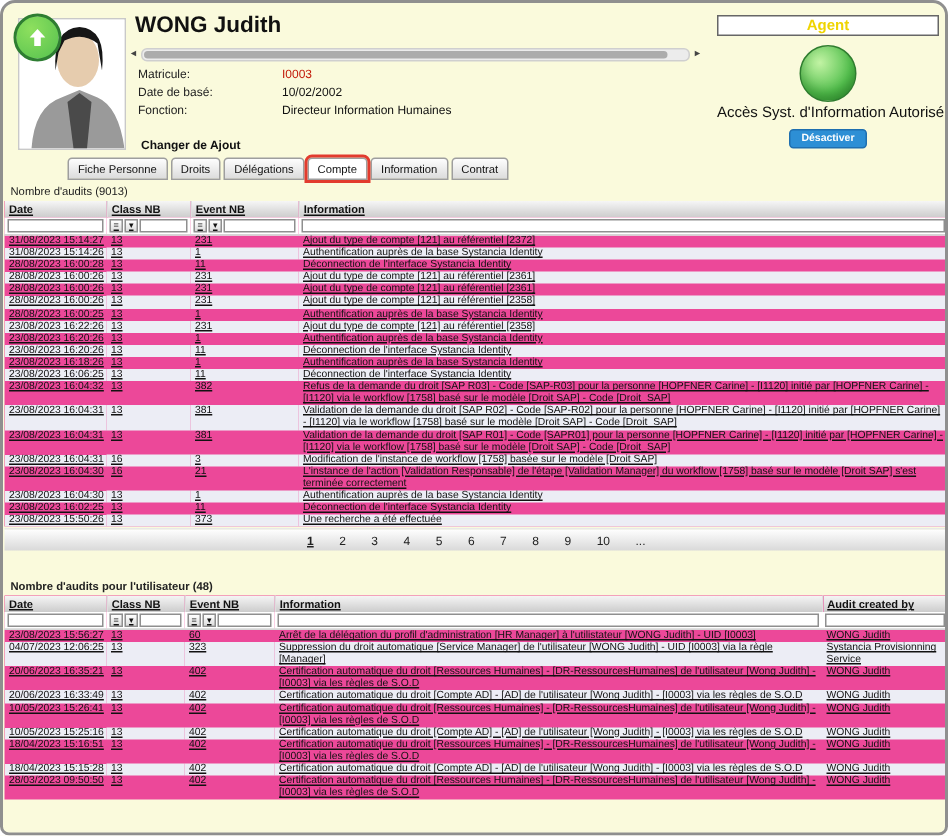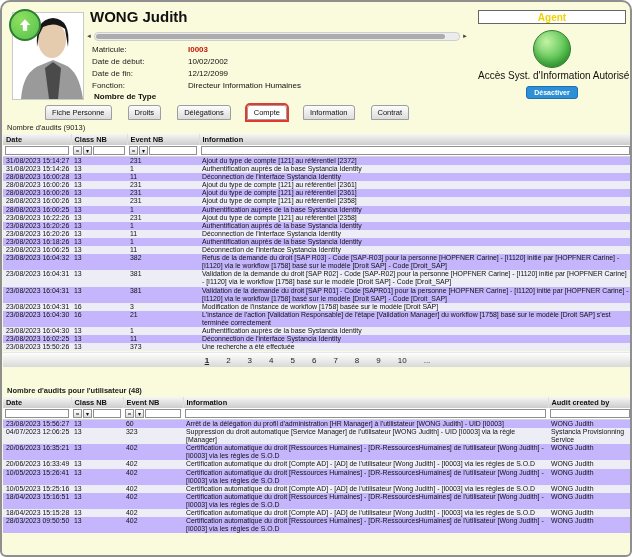--- a/index.html
+++ b/index.html
@@ -19,42 +19,42 @@
     border:2px solid #2E7D32;display:flex;align-items:center;justify-content:center;}
   .name{position:absolute;left:88px;top:6px;font-size:15px;font-weight:bold;}
   .hscroll{position:absolute;left:84px;top:29px;width:382px;height:10px;display:flex;align-items:center;gap:2px;}
   .sarrow{font-size:6px;color:#444;line-height:1;cursor:pointer;}
   .track{flex:1;height:9px;background:#ECECEC;border:1px solid #CFCFCF;border-radius:4px;position:relative;}
   .thumb{position:absolute;left:1px;top:1px;bottom:1px;width:96%;background:#ACACAC;border-radius:4px;}
   .fields{position:absolute;left:90px;top:42px;font-size:8px;line-height:12px;}
   .frow{display:flex;}
   .flabel{width:96px;color:#222;}
   .fvalue{color:#111;}
-  .fvalue.red{color:var(--matricule_red,#C21807);font-weight:bold;}
+  .fvalue.red{color:var(--matricule_red,#C21807);font-weight:normal;}
   .change-type{position:absolute;left:92px;top:90px;font-size:8px;font-weight:bold;color:#111;cursor:pointer;text-decoration:none;}
   .right-col{position:absolute;right:4px;top:8px;width:148px;text-align:center;}
   .agent-box{height:14px;border:1px solid #666;background:#fff;color:var(--agent_text,#EFD400);
     font-weight:bold;font-size:10px;line-height:13px;}
   .sphere{width:38px;height:38px;margin:6px auto 2px;border-radius:50%;
     background:radial-gradient(circle at 35% 30%,#C2F3A4,var(--status_green,#55C14F) 60%,#2F8F2F);
     border:1px solid #2F7D2F;box-shadow:inset 0 -5px 7px rgba(0,60,0,.25);}
   .access{font-size:10px;font-weight:normal;white-space:nowrap;}
   .deactivate{margin-top:3px;background:var(--deactivate_blue,#2D8FD5);color:#fff;border:1px solid #1F6FB0;
     border-radius:3px;font-size:7px;font-weight:bold;padding:2px 7px;font-family:inherit;cursor:pointer;}
   
-  .tabbar{position:absolute;left:8px;top:103px;display:flex;align-items:stretch;gap:16px;height:15px;padding-left:35px;}
+  .tabbar{position:absolute;left:8px;top:103px;display:flex;align-items:stretch;gap:2px;height:15px;padding-left:35px;}
   .tab{background:linear-gradient(#FDFDFD,#DCDCDC);border:1px solid #9E9E9E;border-radius:3px 3px 0 0;
     font-size:7.5px;padding:1px 6px;white-space:nowrap;display:flex;align-items:center;cursor:pointer;}
   .tab.active{background:#fff;}
   .tab.annotated{outline:2px solid var(--annotation_red,#E23B2E);outline-offset:0;z-index:2;}
   
   .sec-title{position:absolute;left:5px;font-size:7.5px;color:#222;}
   .t1{top:121px;} .t2{top:384px;font-weight:bold;}
   table.grid{position:absolute;left:1px;width:629px;border-collapse:collapse;table-layout:fixed;
-    background:#c4b5fd;font-size:6.9px;}
+    background:#ec4899;font-size:6.9px;text-decoration:underline;}
   #table1{top:132px;} #table2{top:395px;}
   table.grid th{background:linear-gradient(#F6F6F6,#CCCCCC);font-size:7.4px;text-align:left;
     padding:1px 3px;border-right:1px solid #DEDEDE;height:10px;font-weight:bold;white-space:nowrap;overflow:hidden;}
   tr.filter-row td{background:#fff;padding:1px 2px;border-bottom:1px solid #D5D5D5;}
   .fwrap{display:flex;gap:1px;align-items:center;}
   .finput{flex:1;min-width:0;height:9px;border:1px solid #8F8F8F;font-size:6.5px;padding:0 1px;font-family:inherit;}
   .finput.full{width:100%;}
   .op{display:inline-block;width:9px;height:9px;border:1px solid #8F8F8F;flex:0 0 9px;
     background:linear-gradient(#fff,#ddd);font-size:6px;text-align:center;line-height:8px;cursor:pointer;}
   table.grid tbody td{padding:0 3px;vertical-align:top;line-height:8.1px;}
@@ -96,34 +96,30 @@
     </div>
     <span class="sarrow">►</span>
   </div>
 
   <div class="fields" id="fields">
       <div class="frow">
         <span class="flabel">Matricule:</span>
         <span class="fvalue red">I0003</span>
       </div>
       <div class="frow">
-        <span class="flabel">Date de début:</span>
+        <span class="flabel">Date de basé:</span>
         <span class="fvalue">10/02/2002</span>
-      </div>
-      <div class="frow">
-        <span class="flabel">Date de fin:</span>
-        <span class="fvalue">12/12/2099</span>
       </div>
       <div class="frow">
         <span class="flabel">Fonction:</span>
         <span class="fvalue">Directeur Information Humaines</span>
       </div>
     </div>
 
-  <a class="change-type">Nombre de Type</a>
+  <a class="change-type">Changer de Ajout</a>
 
   <div class="right-col">
     <div class="agent-box">Agent</div>
     <div class="sphere"></div>
     <div class="access">Accès Syst. d'Information Autorisé</div>
     <button class="deactivate">Désactiver</button>
   </div>
 
   <div class="tabbar" id="tabbar">
       <div class="tab">Fiche Personne</div>

